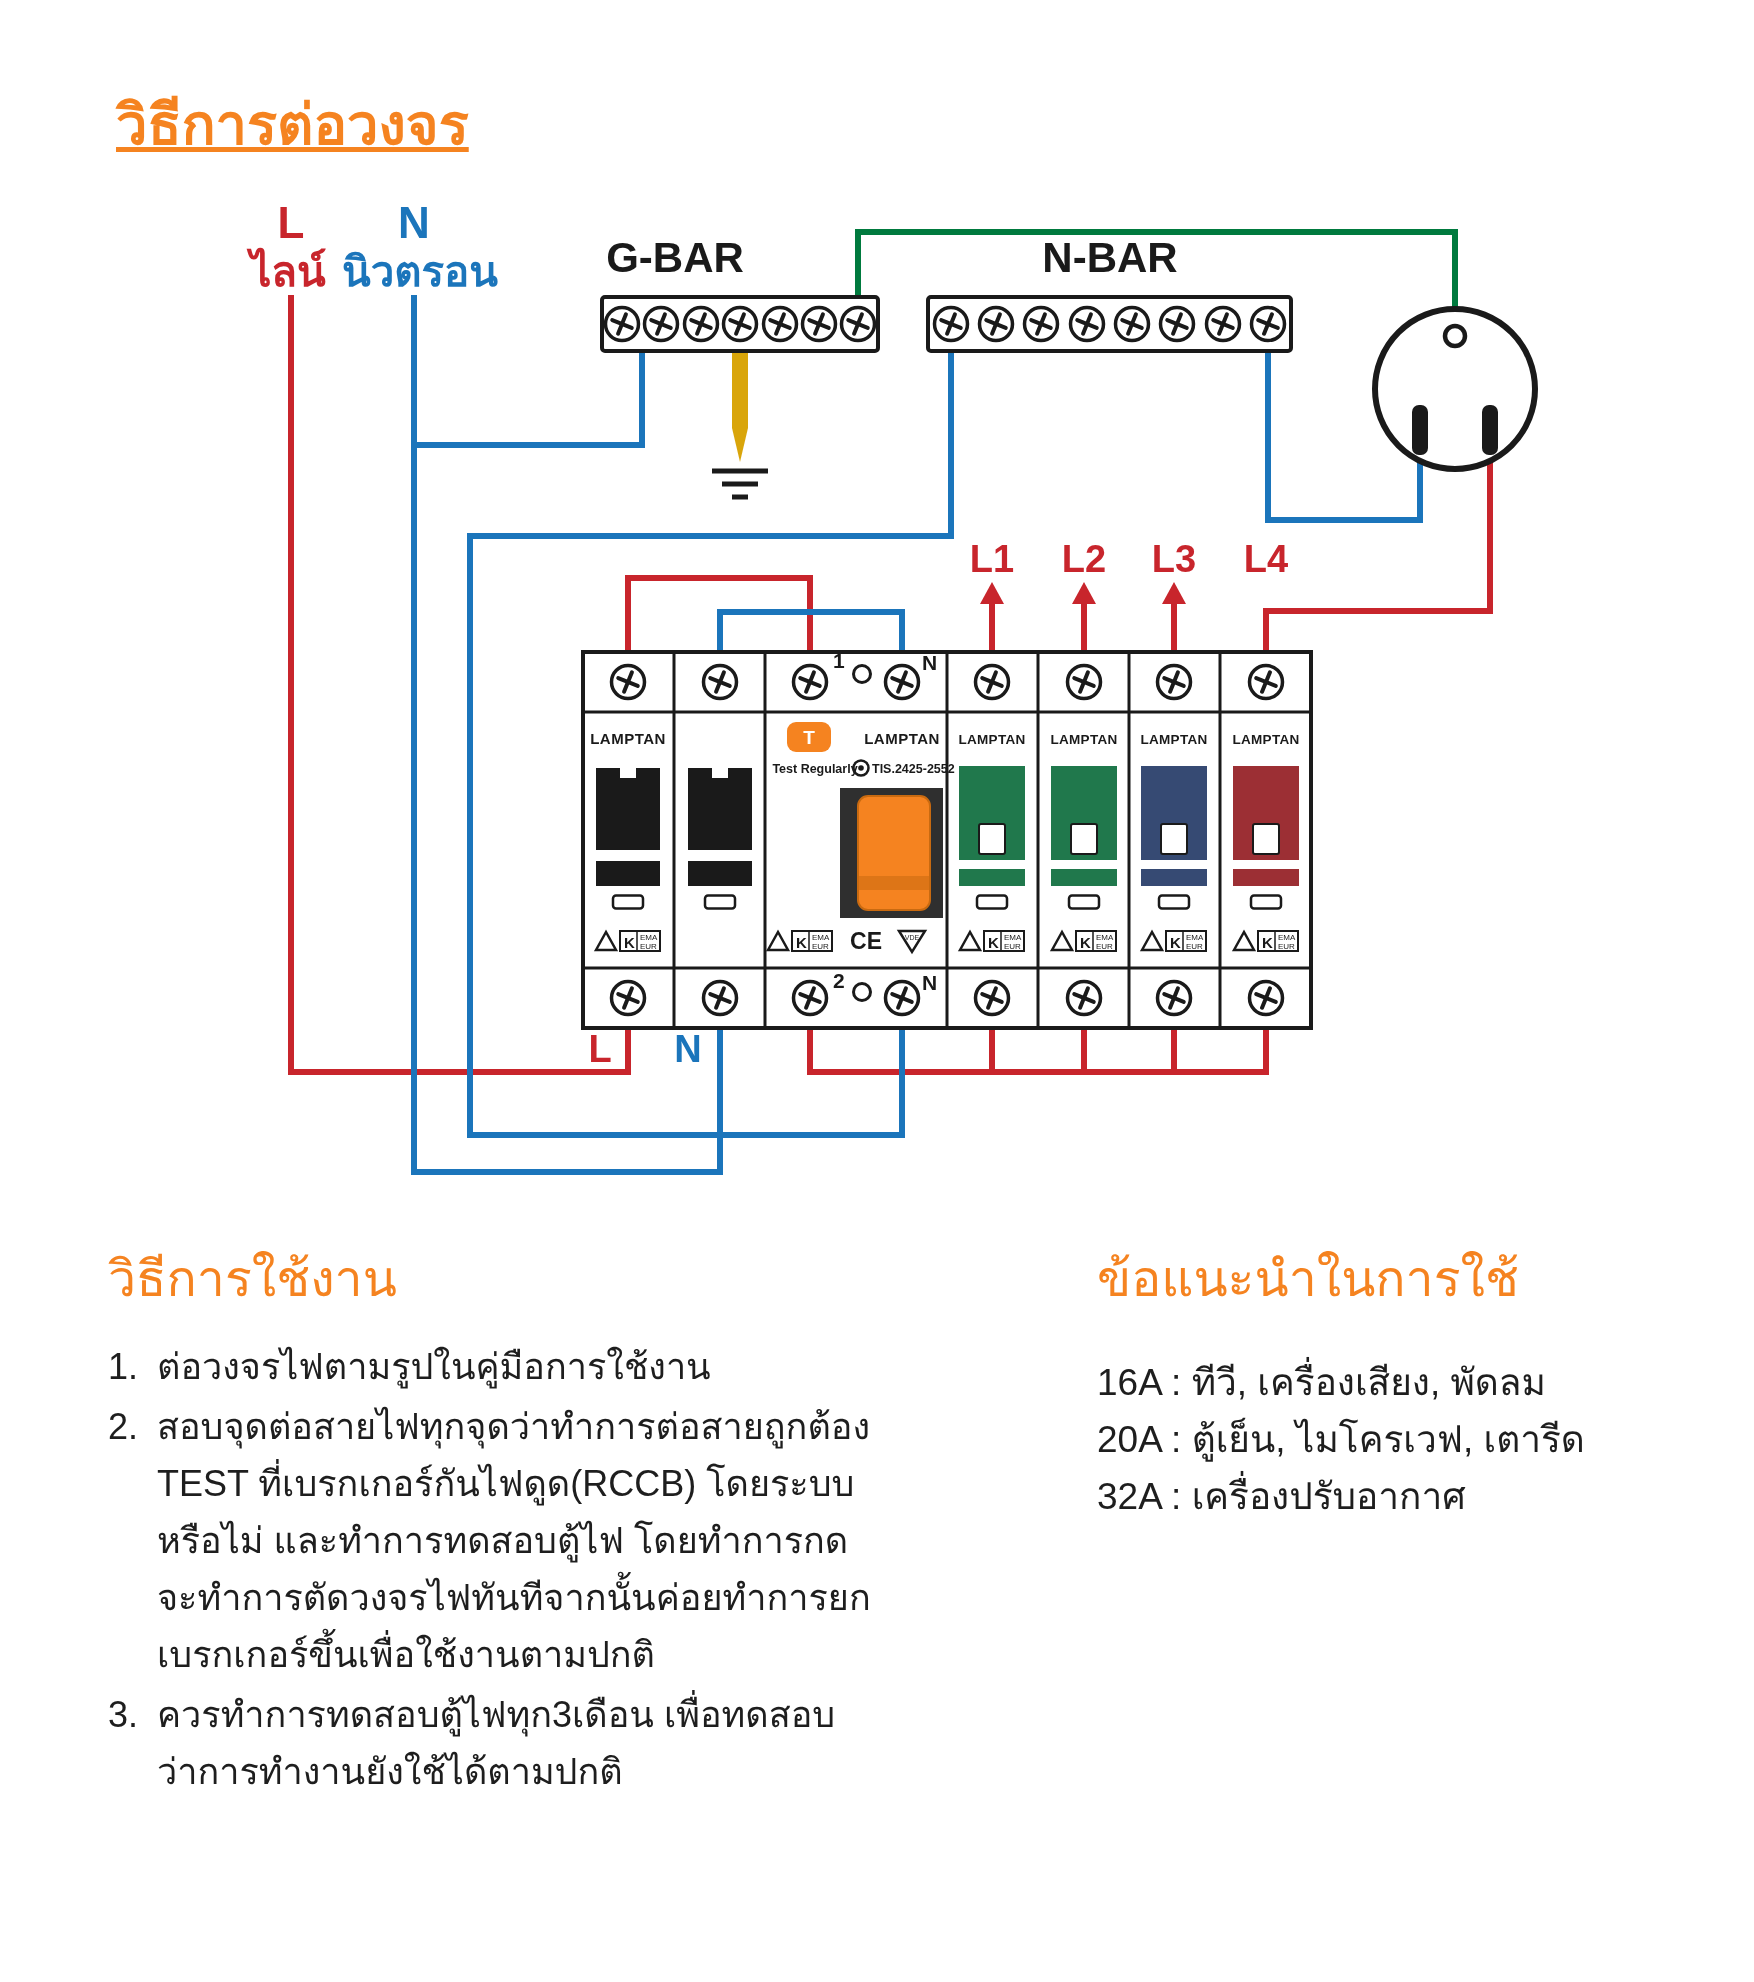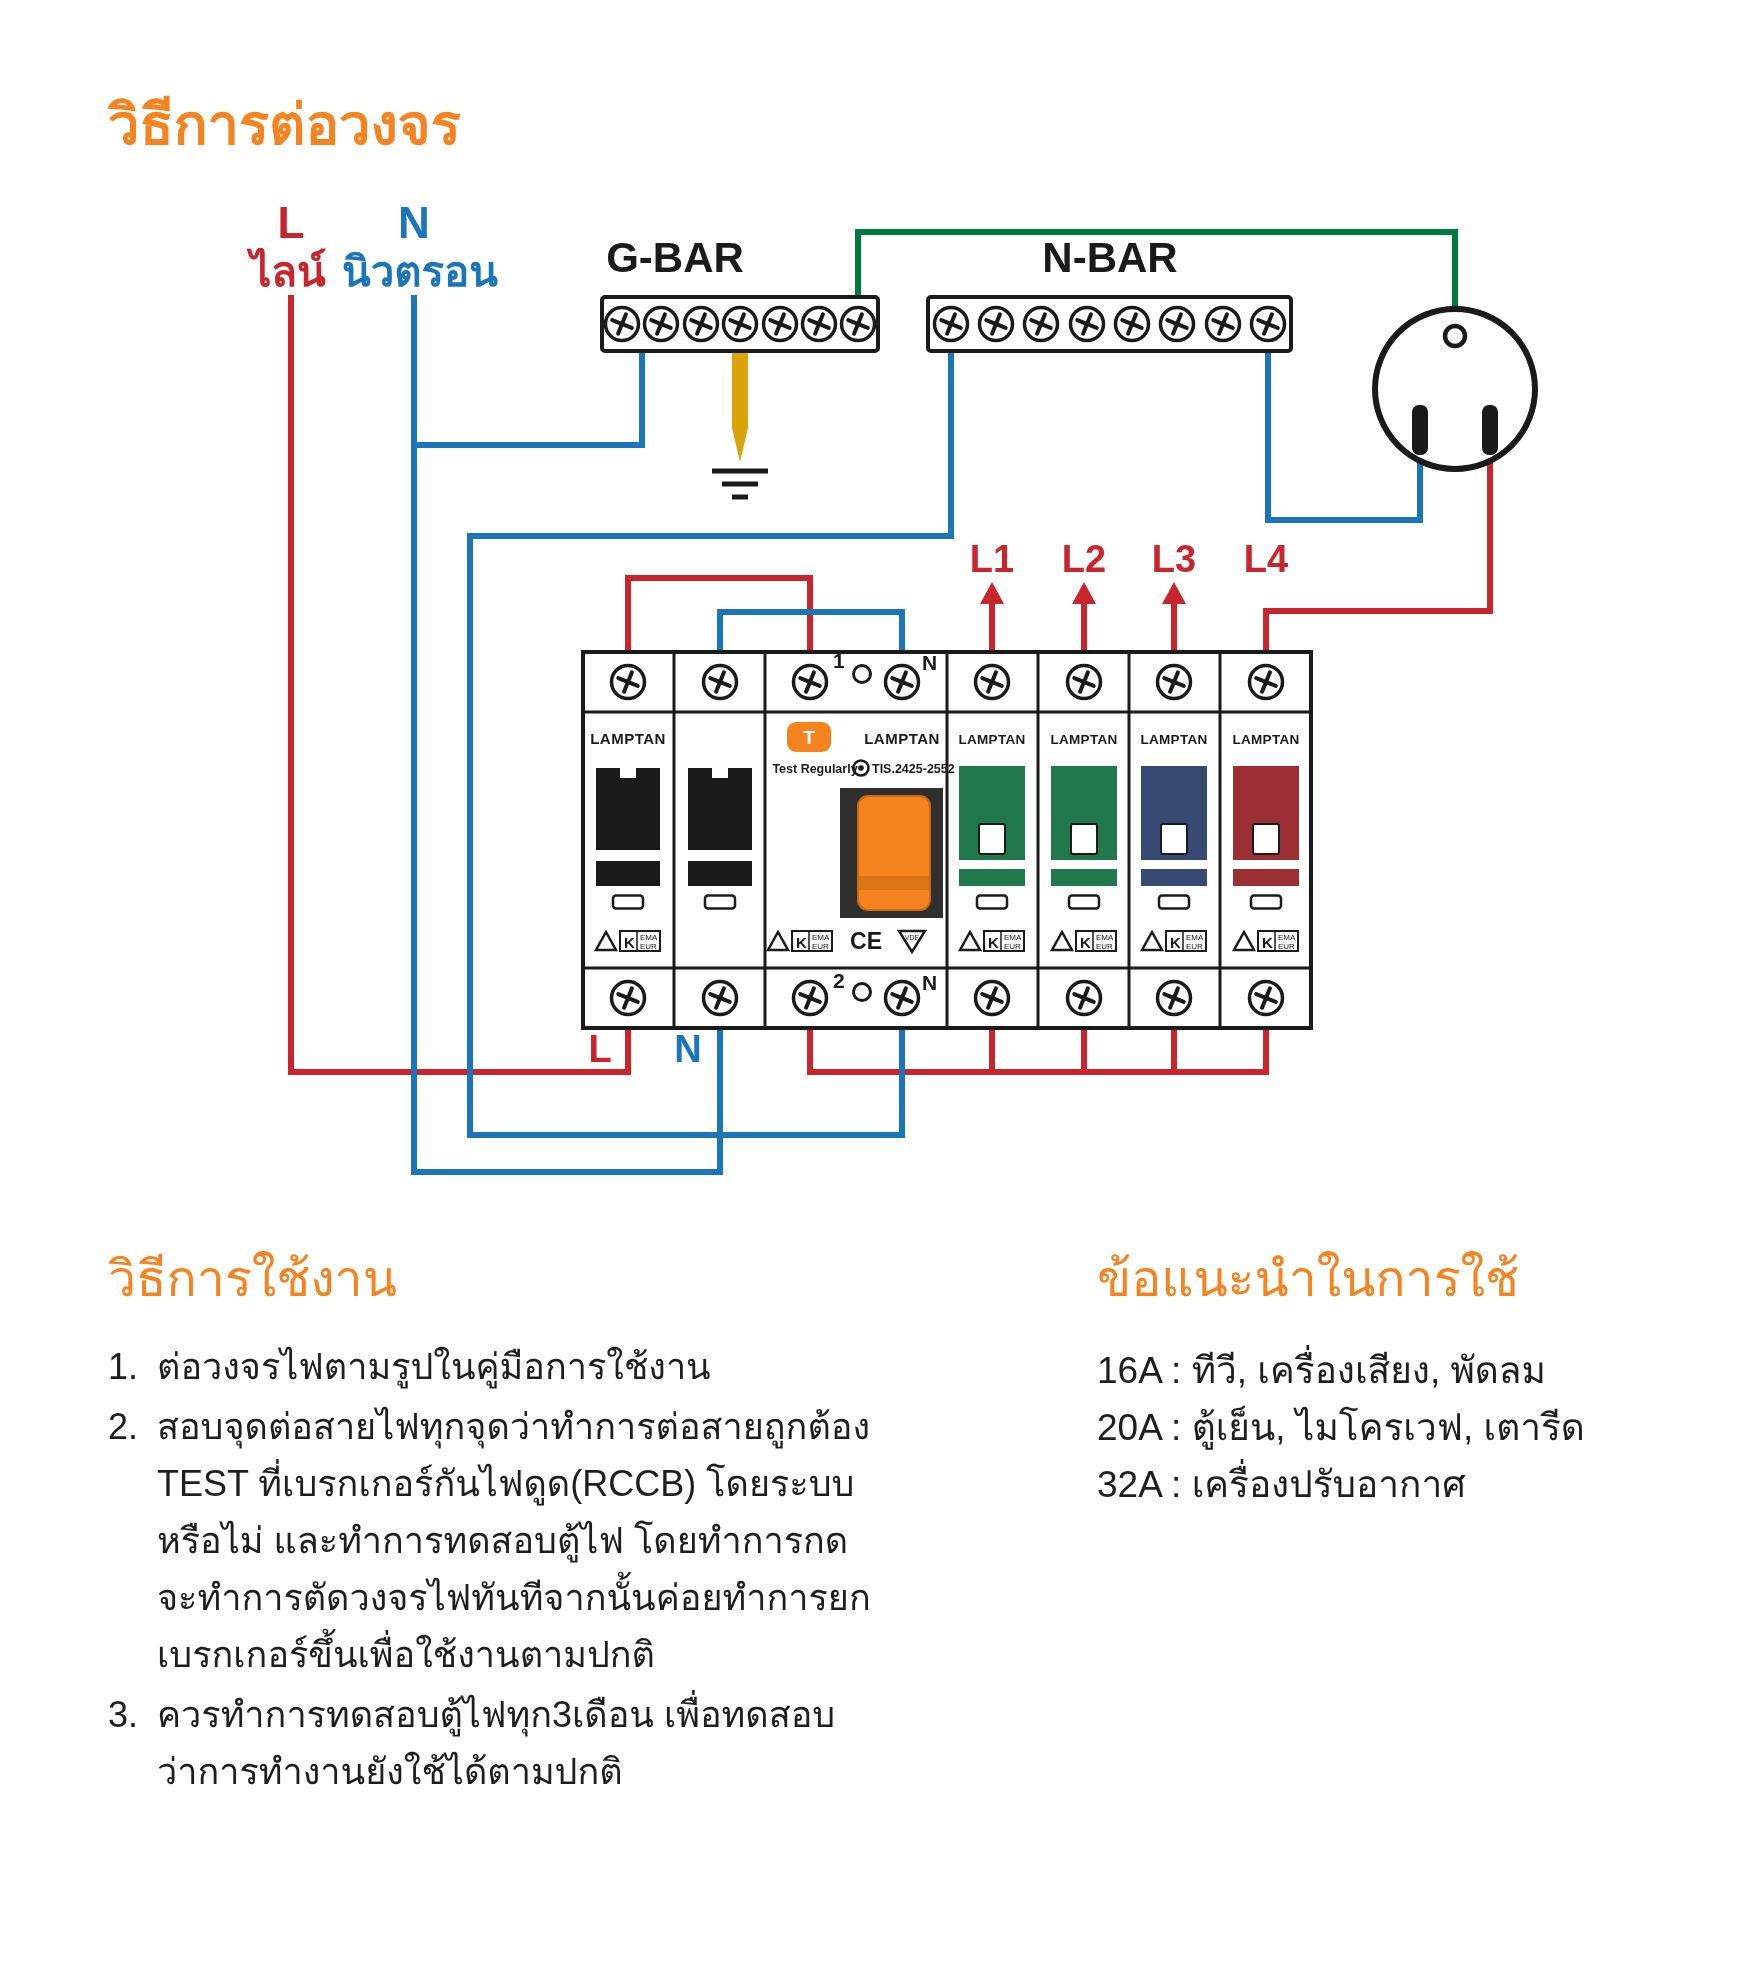--- a/index.html
+++ b/index.html
@@ -1,18 +1,18 @@
 <!DOCTYPE html>
 <html><head>
 <meta charset="utf-8">
 <style>
   html,body{margin:0;padding:0;background:#ffffff;}
   .page{position:relative;width:1754px;height:1982px;background:#fff;
         font-family:"Liberation Sans",sans-serif;color:#1e1e1e;overflow:hidden;}
-  .page-title{position:absolute;left:108px;top:80px;font-size:56px;font-weight:800;color:#F58320;}
+  .page-title{position:absolute;left:116px;top:80px;font-size:56px;font-weight:800;color:#F58320;text-decoration:underline;}
   svg.diagram{position:absolute;left:0;top:0;}
   svg text{font-family:"Liberation Sans",sans-serif;}
   .t-red{fill:#C8252C;}
   .t-blue{fill:#1B75BB;}
   .t-black{fill:#1a1a1a;}
   .t-white{fill:#ffffff;}
   .lbl-big{font-size:44px;font-weight:800;}
   .lbl-thai{font-size:42px;font-weight:700;}
   .lbl-bar{font-size:42px;font-weight:800;}
   .lbl-circuit{font-size:38px;font-weight:800;}
@@ -21,21 +21,21 @@
   .brand-sm{font-size:13.5px;font-weight:800;letter-spacing:.3px;}
   .tiny-bold{font-size:12.5px;font-weight:700;}
   .term-digit{font-size:21px;font-weight:800;}
   .ce-mark{font-size:23px;font-weight:700;}
   .usage{position:absolute;left:108px;top:1246px;width:830px;}
   .reco{position:absolute;left:1097px;top:1246px;width:620px;}
   h2.orange{font-size:50px;font-weight:400;color:#F58320;margin:0;line-height:66px;}
   .list{margin-top:26px;font-size:36px;line-height:57px;color:#1e1e1e;}
   .li{display:flex;margin-bottom:3px;}
   .li .num{flex:0 0 49px;width:49px;}
-  .reco .items{margin-top:30px;font-size:37px;line-height:57px;color:#1e1e1e;}
+  .reco .items{margin-top:42px;font-size:37px;line-height:57px;color:#1e1e1e;}
 </style>
 </head>
 <body>
 
 <div class="page">
 
   <div class="page-title">วิธีการต่อวงจร</div>
 
   <svg class="diagram" width="1754" height="1250" viewBox="0 0 1754 1250">
     <defs>

